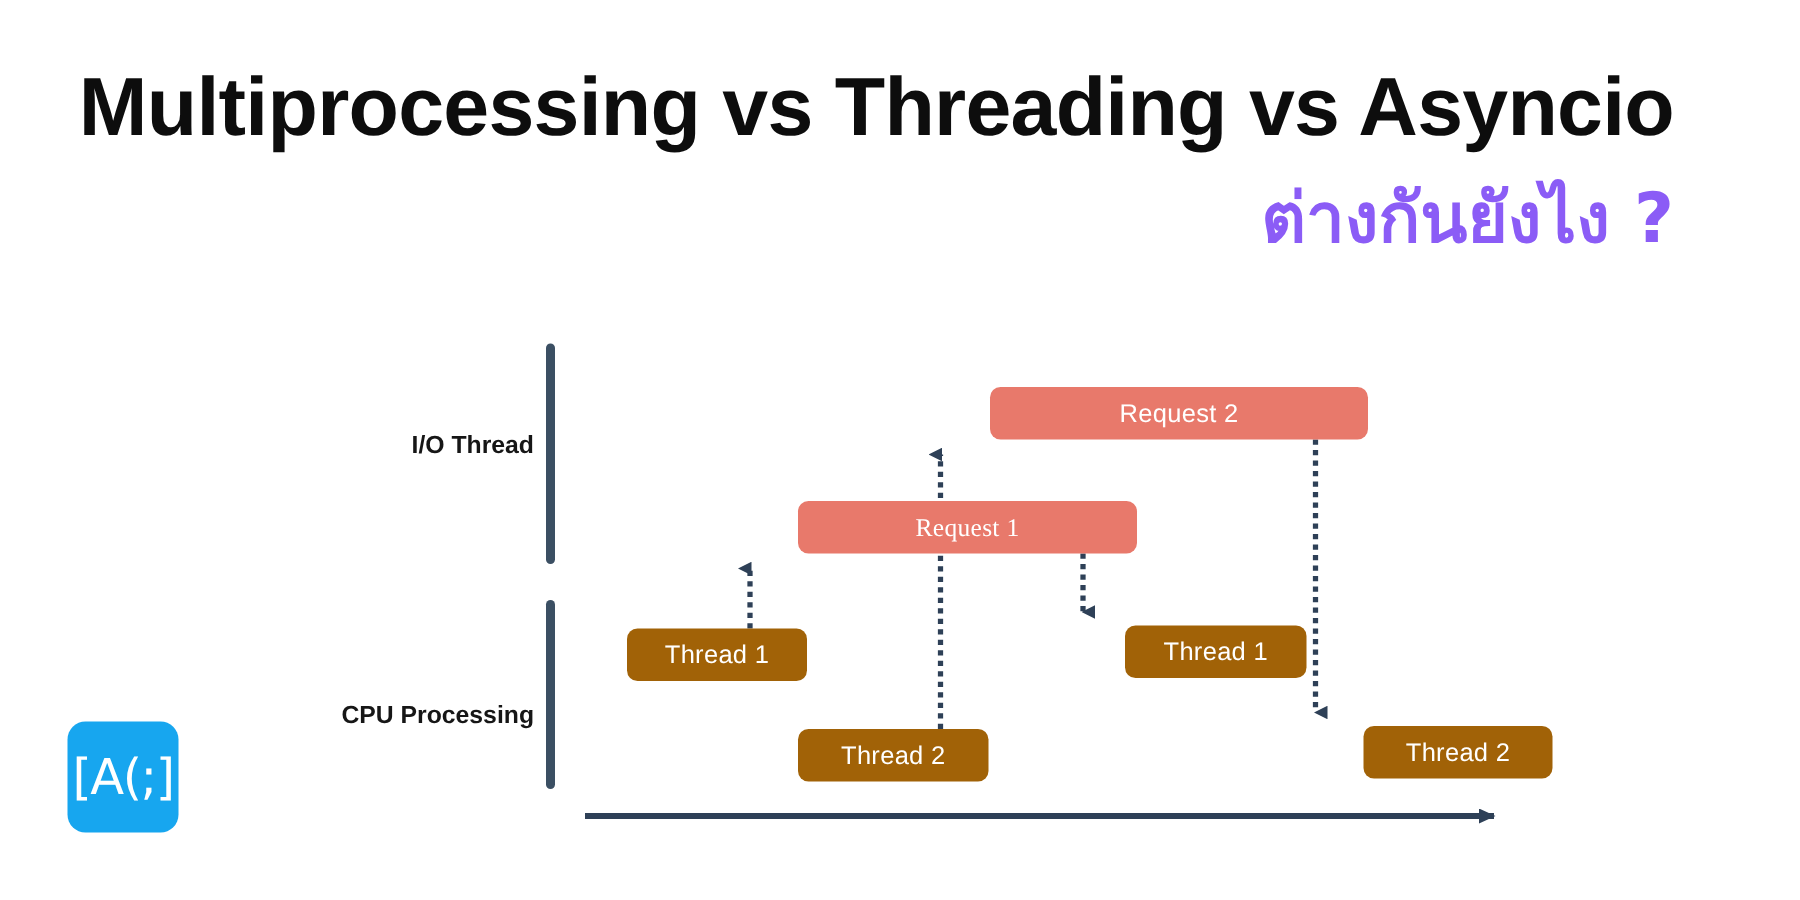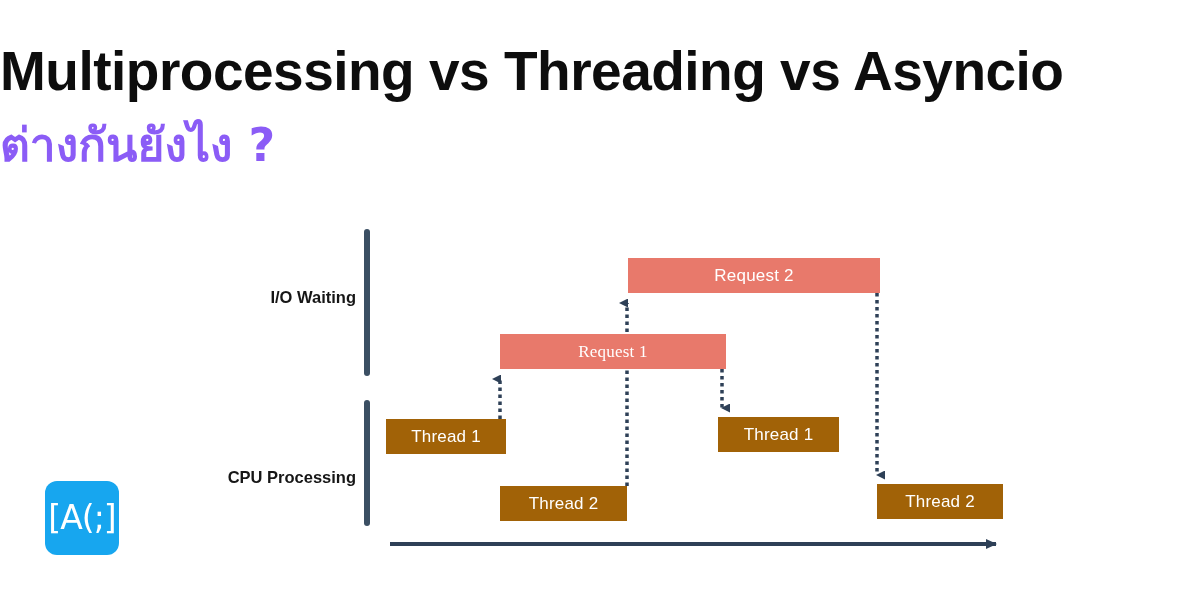--- a/index.html
+++ b/index.html
@@ -15,21 +15,21 @@
     overflow: hidden;
     font-family: "Liberation Sans", sans-serif;
   }
 
   
   #title-block {
     position: absolute;
     left: 0;
     top: 44px;
     width: 1116px;
-    text-align: left;
+    text-align: right;
   }
   #title-main {
     font-family: "Liberation Sans", sans-serif;
     font-size: 55px;
     font-weight: bold;
     color: #0d0d0d;
     line-height: 1.0;
     letter-spacing: -0.5px;
     white-space: nowrap;
   }
@@ -66,31 +66,32 @@
     color: #161616;
     text-align: right;
     white-space: nowrap;
   }
   #label-io    { left: 96px; top: 288px; width: 260px; }
   #label-cpu   { left: 96px; top: 468px; width: 260px; }
 
   
   .block {
     position: absolute;
-    border-radius: 0;
+    border-radius: 7px;
     display: flex;
     align-items: center;
     justify-content: center;
     color: #ffffff;
     font-family: "Liberation Sans", sans-serif;
     font-size: 17px;
     font-weight: normal;
     letter-spacing: 0.2px;
     box-sizing: border-box;
     user-select: none;
+    margin-left: 32px;
   }
   .block.request { background: #e8796b; }
   .block.thread  { background: #a16207; }
 
   
   #logo {
     position: absolute;
     left: 45px;
     top: 481px;
     width: 74px;
@@ -140,21 +141,21 @@
       <line x1="367" y1="403" x2="367" y2="523" stroke="#3b4f63" stroke-width="6" stroke-linecap="round"></line>
 
       <line x1="390" y1="544" x2="996" y2="544" stroke="#2e4057" stroke-width="4" marker-end="url(#arrow-right)"></line>
 
       <line x1="500" y1="419" x2="500" y2="379" stroke="#2e4057" stroke-width="3.5" stroke-dasharray="3.5 3.5" marker-end="url(#arrow-up)"></line>
       <line x1="627" y1="486" x2="627" y2="303" stroke="#2e4057" stroke-width="3.5" stroke-dasharray="3.5 3.5" marker-end="url(#arrow-up)"></line>
       <line x1="722" y1="369" x2="722" y2="408" stroke="#2e4057" stroke-width="3.5" stroke-dasharray="3.5 3.5" marker-end="url(#arrow-down)"></line>
       <line x1="877" y1="293" x2="877" y2="475" stroke="#2e4057" stroke-width="3.5" stroke-dasharray="3.5 3.5" marker-end="url(#arrow-down)"></line>
     </svg>
 
-    <div class="axis-label" id="label-io">I/O Waiting</div>
+    <div class="axis-label" id="label-io">I/O Thread</div>
     <div class="axis-label" id="label-cpu">CPU Processing</div>
 
     <div class="block request" style="left:500px; top:334px; width:226px; height:35px;font-family:Liberation Serif, serif;">Request 1</div>
     <div class="block request" style="left:628px; top:258px; width:252px; height:35px;">Request 2</div>
 
     <div class="block thread" style="left:386px; top:419px; width:120px; height:35px;">Thread 1</div>
     <div class="block thread" style="left:500px; top:486px; width:127px; height:35px;">Thread 2</div>
     <div class="block thread" style="left:718px; top:417px; width:121px; height:35px;">Thread 1</div>
     <div class="block thread" style="left:877px; top:484px; width:126px; height:35px;">Thread 2</div>
   </div>

